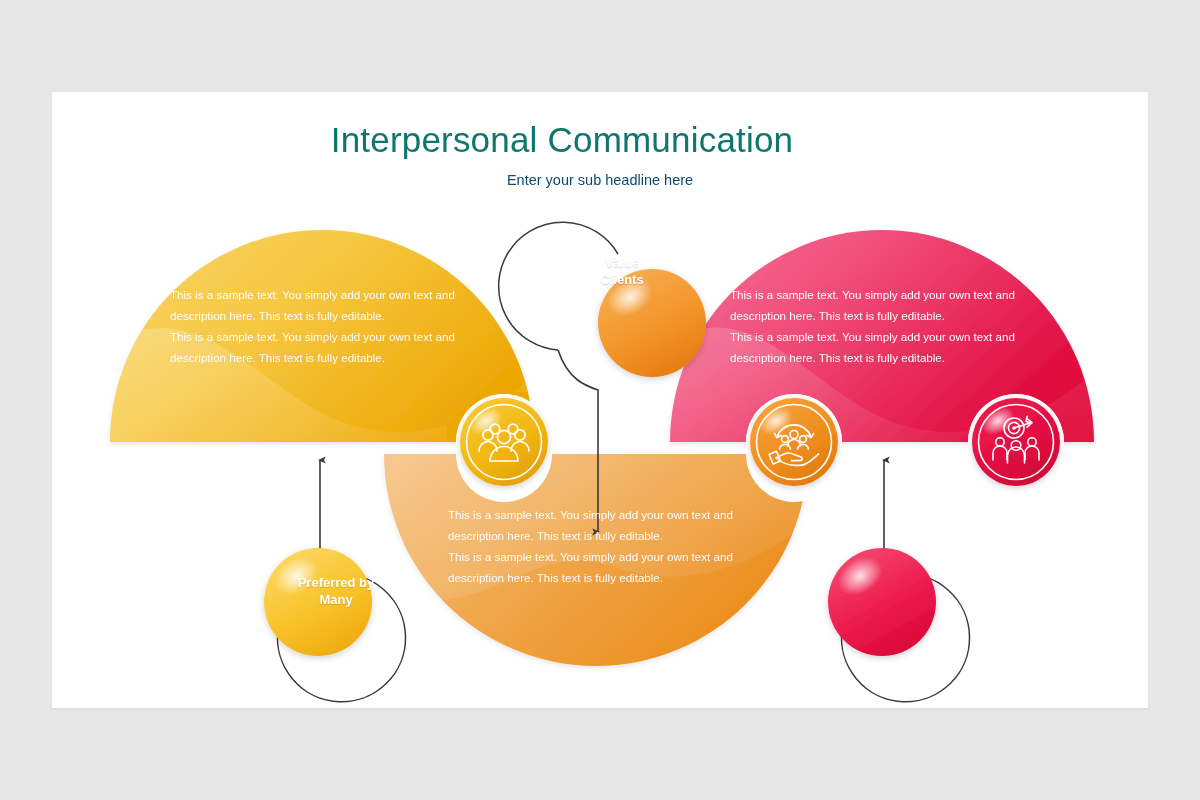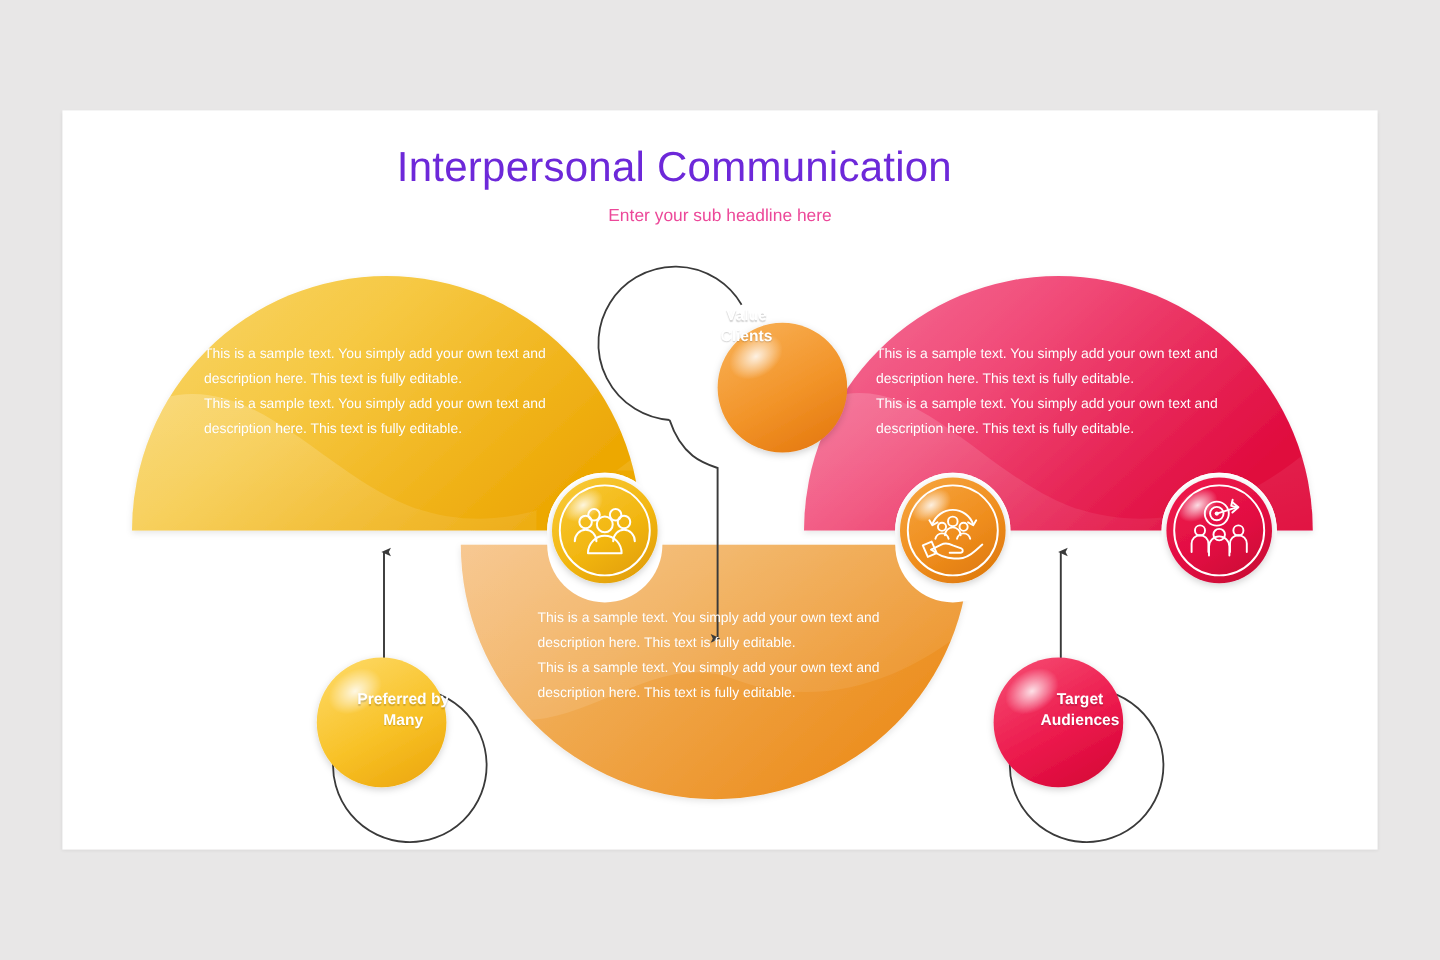--- a/index.html
+++ b/index.html
@@ -33,33 +33,33 @@
 
   
   #title {
     position: absolute;
     left: 0;
     top: 28px;
     width: 1020px;
     text-align: center;
     font-size: 35px;
     font-weight: 400;
-    color: #6d28d9;
+    color: #0f766e;
     letter-spacing: .2px;
     white-space: nowrap;
   }
   #subtitle {
     position: absolute;
     left: 0;
     top: 80px;
     width: 1096px;
     text-align: center;
     font-size: 14.5px;
     font-weight: 400;
-    color: #ec4899;
+    color: #0c4a6e;
   }
 
   
   #diagram {
     position: absolute;
     left: 0;
     top: 0;
     width: 1096px;
     height: 616px;
   }
@@ -353,19 +353,15 @@
     <div class="bubble-label" id="label-value">
       <div>Value</div>
       <div>Clients</div>
     </div>
 
     <div class="bubble-label" id="label-pref">
       <div>Preferred by</div>
       <div>Many</div>
     </div>
 
-    <div class="bubble-label" id="label-target">
-      <div>Target</div>
-      <div>Audiences</div>
-    </div>
 
   </div>
 </div>
 
 </body></html>

